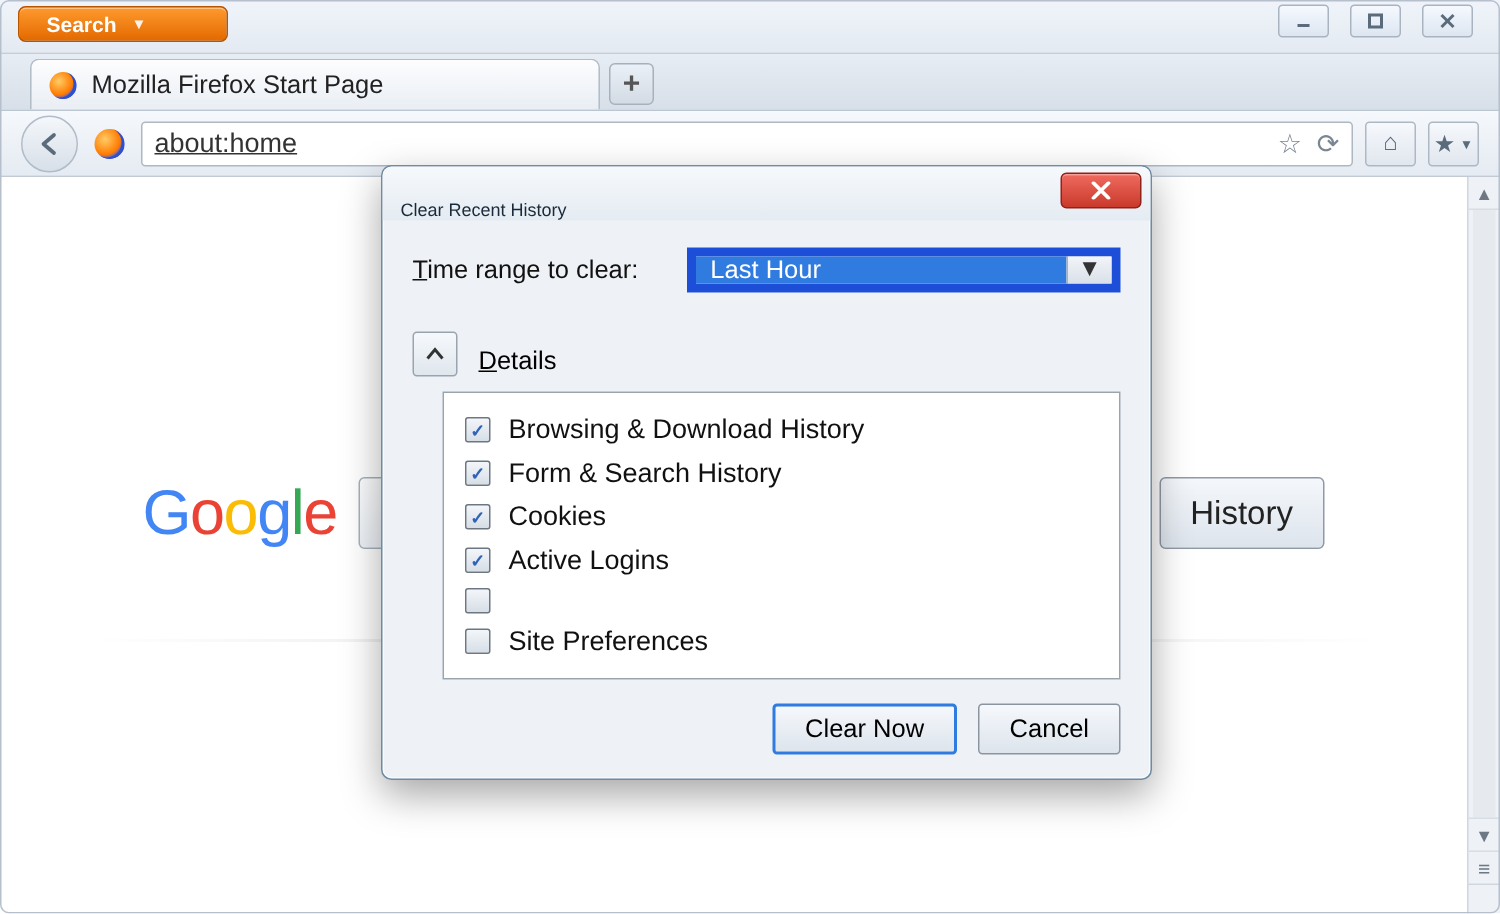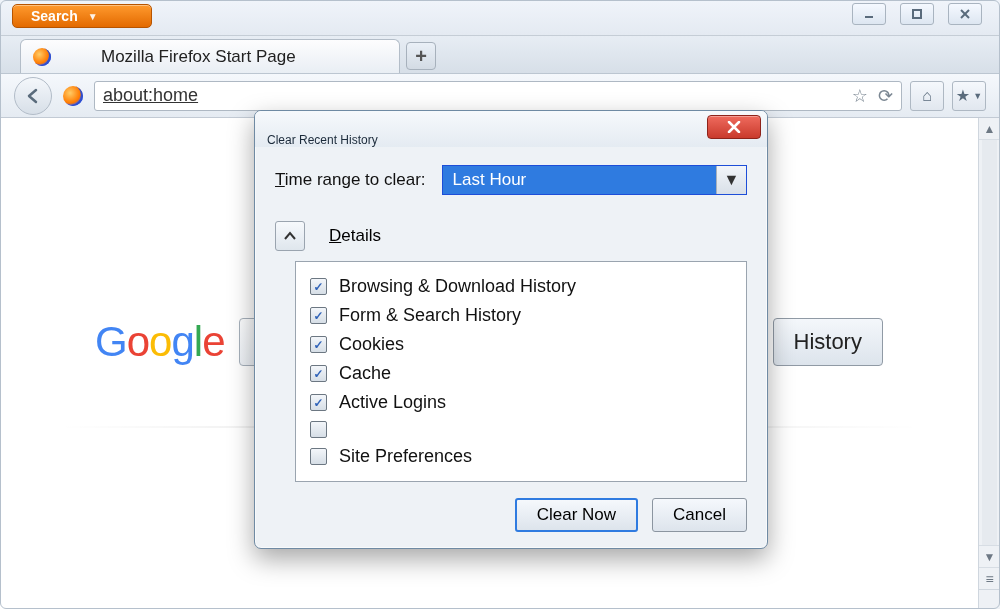--- a/index.html
+++ b/index.html
@@ -8,21 +8,21 @@
 
 .titlebar { height: 36px; background: linear-gradient(#f0f4fa, #e4eaf2); border-bottom: 1px solid #c5cdd6; position: relative; }
 .ff-menu-btn { position: absolute; left: 12px; top: 4px; height: 24px; width: 140px; background: linear-gradient(#ff9a2e,#e36a00); border: 1px solid #b75400; border-radius: 5px; color: #fff; font-size: 14px; font-weight: bold; display: flex; align-items: center; padding-left: 18px; box-shadow: inset 0 1px 0 rgba(255,255,255,.4); cursor: pointer; }
 .ff-menu-btn .tri { margin-left: 10px; font-size: 10px; opacity: .9;}
 .win-ctrls { position: absolute; right: 18px; top: 3px; display: flex; gap: 14px; }
 .win-ctrl { width: 34px; height: 22px; border: 1px solid #a9b4c0; border-radius: 3px; background: linear-gradient(#f5f9ff,#dde6f1); display: flex; align-items: center; justify-content: center; cursor: pointer; }
 .win-ctrl svg { stroke: #5a6b7c; }
 
 
 .tabstrip { height: 38px; background: linear-gradient(#e7edf4,#d7dfe8); border-bottom: 1px solid #bcc6d1; display: flex; align-items: flex-end; padding-left: 20px; }
-.tab { height: 34px; min-width: 380px; background: linear-gradient(#fdfdfe,#e9eef4); border: 1px solid #b3bdc8; border-bottom: none; border-radius: 6px 6px 0 0; display: flex; align-items: center; padding: 0 12px; font-size: 17px; color: #222; cursor: pointer; gap: 40px; }
+.tab { height: 34px; min-width: 380px; background: linear-gradient(#fdfdfe,#e9eef4); border: 1px solid #b3bdc8; border-bottom: none; border-radius: 6px 6px 0 0; display: flex; align-items: center; padding: 0 12px; font-size: 17px; color: #222; cursor: pointer; }
 .tab .favicon { width: 18px; height: 18px; margin-right: 10px; border-radius: 50%; background: radial-gradient(circle at 35% 35%, #ffcc66, #ff7a00 55%, #3a5eff 70%); box-shadow: inset -2px -1px 0 #2f4fcc; }
 .newtab { height: 28px; width: 30px; border: 1px solid #a7b1bc; background: linear-gradient(#eaf0f7,#d3dbe4); border-radius: 4px; margin-left: 6px; margin-bottom: 3px; display:flex;align-items:center;justify-content:center;color:#555;font-size:20px;font-weight:bold;cursor:pointer; }
 
 
 .navbar { height: 44px; background: linear-gradient(#f5f8fc,#e5ebf2); border-bottom: 1px solid #c2cad4; display: flex; align-items: center; padding: 0 14px; gap: 8px; }
 .backbtn { width: 38px; height: 38px; border-radius: 50%; background: linear-gradient(#f4f7fb,#d7dfe8); border: 1px solid #b2bcc8; display:flex;align-items:center;justify-content:center;color:#5a6b7c;font-size:20px;cursor:pointer; }
 .identity-icon { width: 26px; height: 26px; border-radius: 3px; display:flex;align-items:center;justify-content:center; }
 .identity-icon .globe { width:20px;height:20px;border-radius:50%;background:radial-gradient(circle at 35% 35%, #ffcc66, #ff7a00 55%, #3a5eff 70%);box-shadow: inset -2px -1px 0 #2f4fcc; }
 .urlbar { flex:1; height:30px; border:1px solid #aeb8c3; border-radius:3px; background:#fff; display:flex; align-items:center; padding:0 8px; font-size:18px; color:#333; }
 .urlbar .urltext { flex:1;text-decoration:underline; }
@@ -53,27 +53,27 @@
 .vsb { position:absolute; right:0; top:0; bottom:20px; width:22px; background:#eef1f5; border-left:1px solid #cfd6de; }
 .vsb .arrow { height:22px; display:flex;align-items:center;justify-content:center;color:#6d7884;font-size:12px;border-bottom:1px solid #d7dde4; cursor:pointer; }
 .vsb .arrow.bot { border-top:1px solid #d7dde4; border-bottom:none; position:absolute; bottom:22px; left:0; right:0; }
 .vsb .track { position:absolute; top:22px; bottom:44px; left:3px; right:3px; background:#e6eaef; }
 .vsb .grip { position:absolute; bottom:0; height:22px; left:0; right:0; display:flex;align-items:center;justify-content:center;color:#6d7884;font-size:14px;border-top:1px solid #d7dde4; }
 .hsb-corner { position:absolute; right:0; bottom:0; width:22px; height:20px; background:#eef1f5; border-left:1px solid #cfd6de; border-top:1px solid #cfd6de; }
 .dialog { position:absolute; left:254px; top:110px; width:514px; background:#eef2f6; border:1px solid #6f8aa3; border-radius:7px; box-shadow:0 0 0 1px rgba(255,255,255,.6) inset, 0 10px 26px rgba(0,0,0,.35); overflow:hidden; }
 .dlg-title { height:36px; display:flex; align-items:flex-end; padding:0 12px; font-size:12px; color:#1b2a3a; background:linear-gradient(#f6f9fc,#e4ebf2); position:relative; }
 .dlg-close { position:absolute; right:6px; top:4px; width:54px; height:24px; border-radius:4px; background:linear-gradient(#ef6b5e,#c93a2c); border:1px solid #8e231a; display:flex;align-items:center;justify-content:center;color:#fff;font-weight:bold;cursor:pointer;box-shadow:inset 0 1px 0 rgba(255,255,255,.35); }
 .dlg-body { padding:18px 20px 16px; }
-.row { display:flex; align-items:center; gap:16px; margin-bottom:26px; }
+.row { display:flex; align-items:center; gap:32px; margin-bottom:26px; }
 .row label { font-size:17px; color:#111; }
 .row label .ul { text-decoration:underline; }
-.select { flex:1; height:30px; border:1px solid #1d4ed8; background:#fff; display:flex; align-items:center; position:relative; cursor:pointer; }
+.select { flex:1; height:30px; border:6px solid #1d4ed8; background:#fff; display:flex; align-items:center; position:relative; cursor:pointer; }
 .select .sel-val { flex:1; height:100%; background:#2f7be0; color:#fff; display:flex; align-items:center; padding:0 10px; font-size:17px; }
 .select .sel-arrow { width:30px; height:100%; border-left:1px solid #a8b1bb; background:linear-gradient(#f2f5f9,#d9e0e8); display:flex;align-items:center;justify-content:center;color:#333; }
-.details-row { display:flex; align-items:center; gap:24px; margin-bottom:10px; }
+.details-row { display:flex; align-items:flex-end; gap:14px; margin-bottom:10px; }
 .disclose { width:30px;height:30px;border:1px solid #9aa4af;border-radius:3px;background:linear-gradient(#f6f9fc,#dfe6ed);display:flex;align-items:center;justify-content:center;color:#333;font-size:14px;cursor:pointer; }
 .details-label { font-size:17px; }
 .details-label .ul { text-decoration:underline; }
 .checklist { border:1px solid #9aa4af; background:#fff; padding:10px 14px;margin-left:20px; }
 .checklist .item { display:flex; align-items:center; gap:12px; font-size:18px; color:#111; padding:4px 0; cursor:pointer; }
 .chk { width:17px;height:17px;border:1px solid #6c7782;border-radius:2px;background:linear-gradient(#f3f6fa,#d6dee6);display:flex;align-items:center;justify-content:center;font-size:12px;color:#2f62b8; }
 .chk.on::after { content:"✓"; font-weight:bold; }
 .dlg-buttons { display:flex; justify-content:flex-end; gap:14px; margin-top:16px; }
 .dlg-btn { height:34px; padding:0 20px; font-size:17px; border:1px solid #8b95a0; border-radius:3px; background:linear-gradient(#f5f8fc,#dde4ec); cursor:pointer;text-align:center; }
 .dlg-btn.primary { border:2px solid #2f7be0; }
@@ -200,24 +200,20 @@
         <div class="item">
           <span class="chk on"></span>
           <span>Form &amp; Search History</span>
         </div>
         <div class="item">
           <span class="chk on"></span>
           <span>Cookies</span>
         </div>
         <div class="item">
           <span class="chk on"></span>
-          <span>Cache</span>
-        </div>
-        <div class="item">
-          <span class="chk on"></span>
           <span>Active Logins</span>
         </div>
         <div class="item">
           <span class="chk"></span>
         </div>
         <div class="item">
           <span class="chk"></span>
           <span>Site Preferences</span>
         </div>
       </div>

